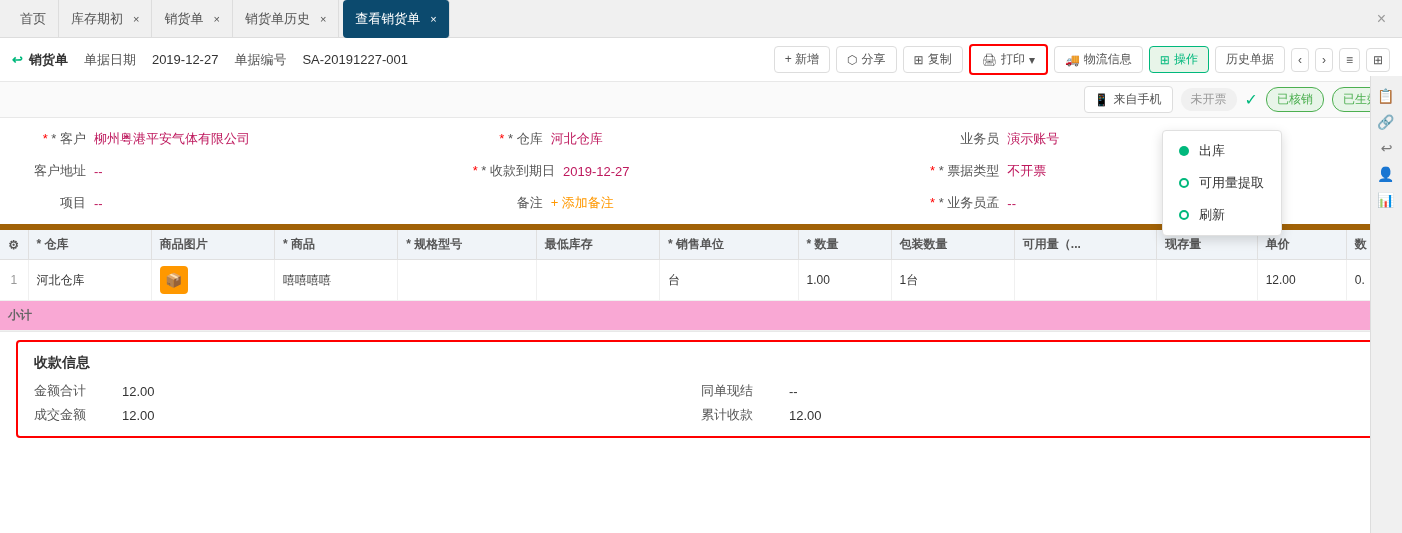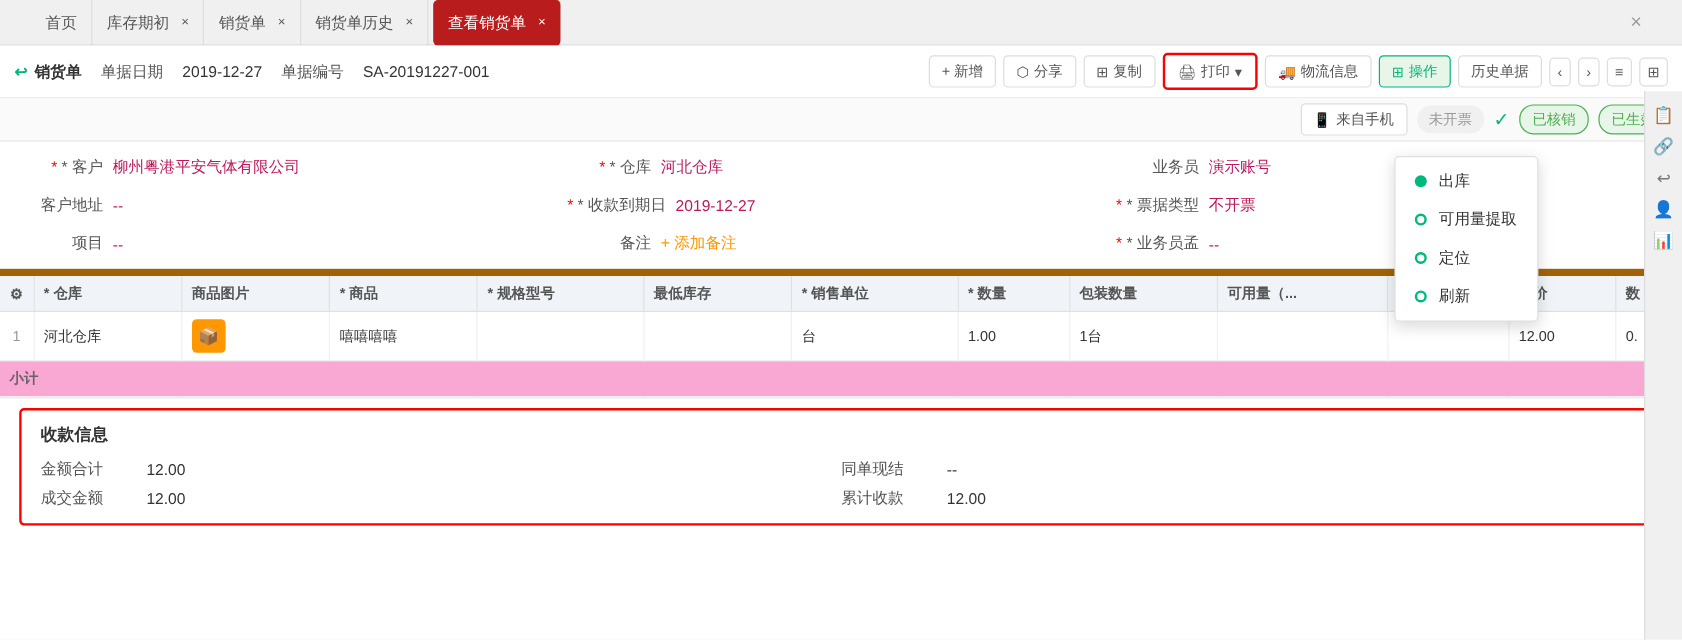--- a/index.html
+++ b/index.html
@@ -47,37 +47,37 @@
     .dropdown-item .icon-square { width: 12px; height: 12px; background: #1890ff; border-radius: 2px; }
     .dropdown-item .icon-circle { width: 10px; height: 10px; border-radius: 50%; background: #00b87c; }
     .dropdown-item .icon-circle-outline { width: 10px; height: 10px; border-radius: 50%; border: 2px solid #00b87c; }
 
     
     .print-highlight { border: 2px solid red; border-radius: 4px; padding: 1px; }
   </style>
 </head>
 <body>
 
-<div style="display:flex; align-items:center; background:#f0f0f0; border-bottom:1px solid #ddd; padding:0 26px; height:38px;">
+<div style="display:flex; align-items:center; background:#f0f0f0; border-bottom:1px solid #ddd; padding:0 8px; height:38px;">
   <div class="tab-item">
     <span>首页</span>
   </div>
   <div class="tab-item">
     <span>库存期初</span>
     <span class="tab-close-btn">×</span>
   </div>
   <div class="tab-item">
     <span>销货单</span>
     <span class="tab-close-btn">×</span>
   </div>
   <div class="tab-item">
     <span>销货单历史</span>
     <span class="tab-close-btn">×</span>
   </div>
-  <div class="tab-item highlight" style="background:#b91c1c; color:#fff; border-radius:4px; margin:0 4px;">
+  <div class="tab-item highlight" style="background:#0c4a6e; color:#fff; border-radius:4px; margin:0 4px;">
     <span>查看销货单</span>
     <span class="tab-close-btn" style="color:#fff;">×</span>
   </div>
   <span class="global-close">×</span>
 </div>
 
 <div style="position:relative; background:#fff; height:495px;">
 
   <div style="display:flex; align-items:center; padding:6px 12px; border-bottom:1px solid #e8e8e8; gap:16px; min-height:42px;">
     <div style="display:flex; align-items:center; gap:6px; font-weight:bold;">
@@ -261,26 +261,20 @@
     <div class="dropdown-item">
       <span class="item-icon">
           <div class="icon-circle-outline"></div>
         </span>
       <span>可用量提取</span>
     </div>
     <div class="dropdown-item">
       <span class="item-icon">
           <div class="icon-circle-outline"></div>
         </span>
-      <span>定位</span>
-    </div>
-    <div class="dropdown-item">
-      <span class="item-icon">
-          <div class="icon-circle-outline"></div>
-        </span>
       <span>刷新</span>
     </div>
   </div>
 
   <div class="right-panel">
     <div class="right-btn">📋</div>
     <div class="right-btn">🔗</div>
     <div class="right-btn">↩</div>
     <div class="right-btn">👤</div>
     <div class="right-btn">📊</div>

